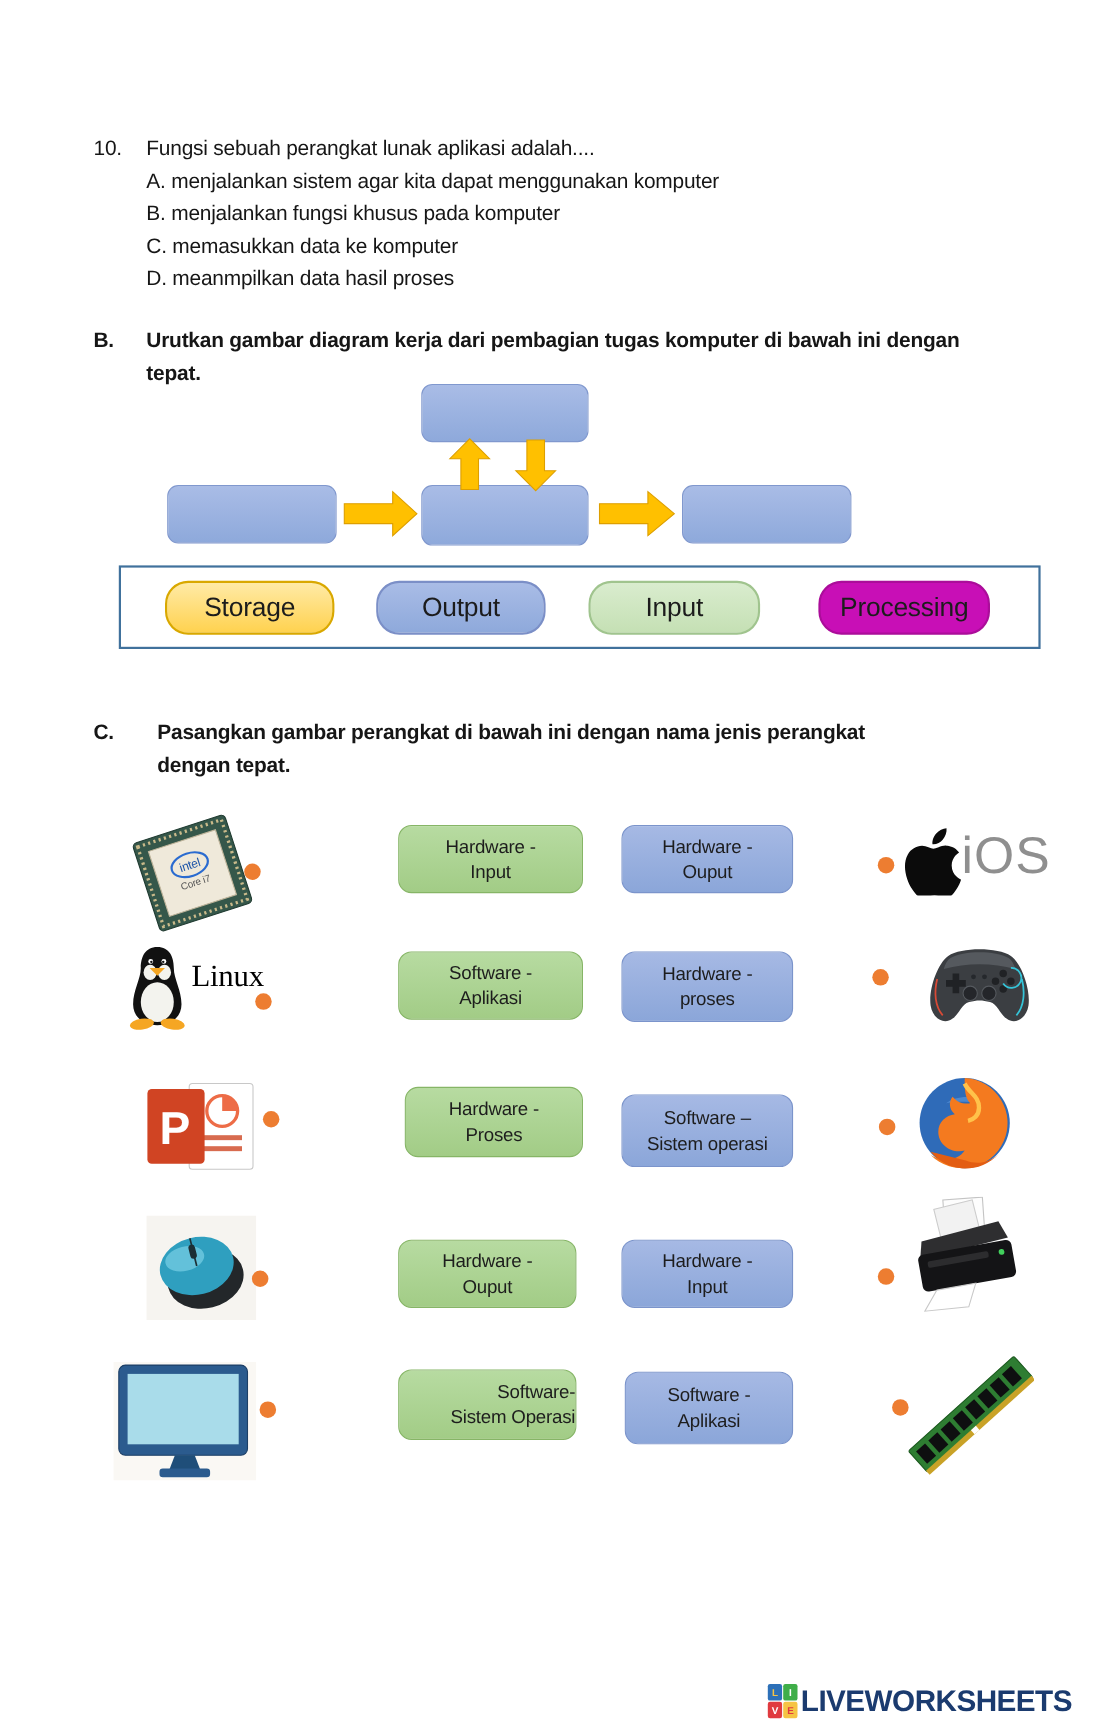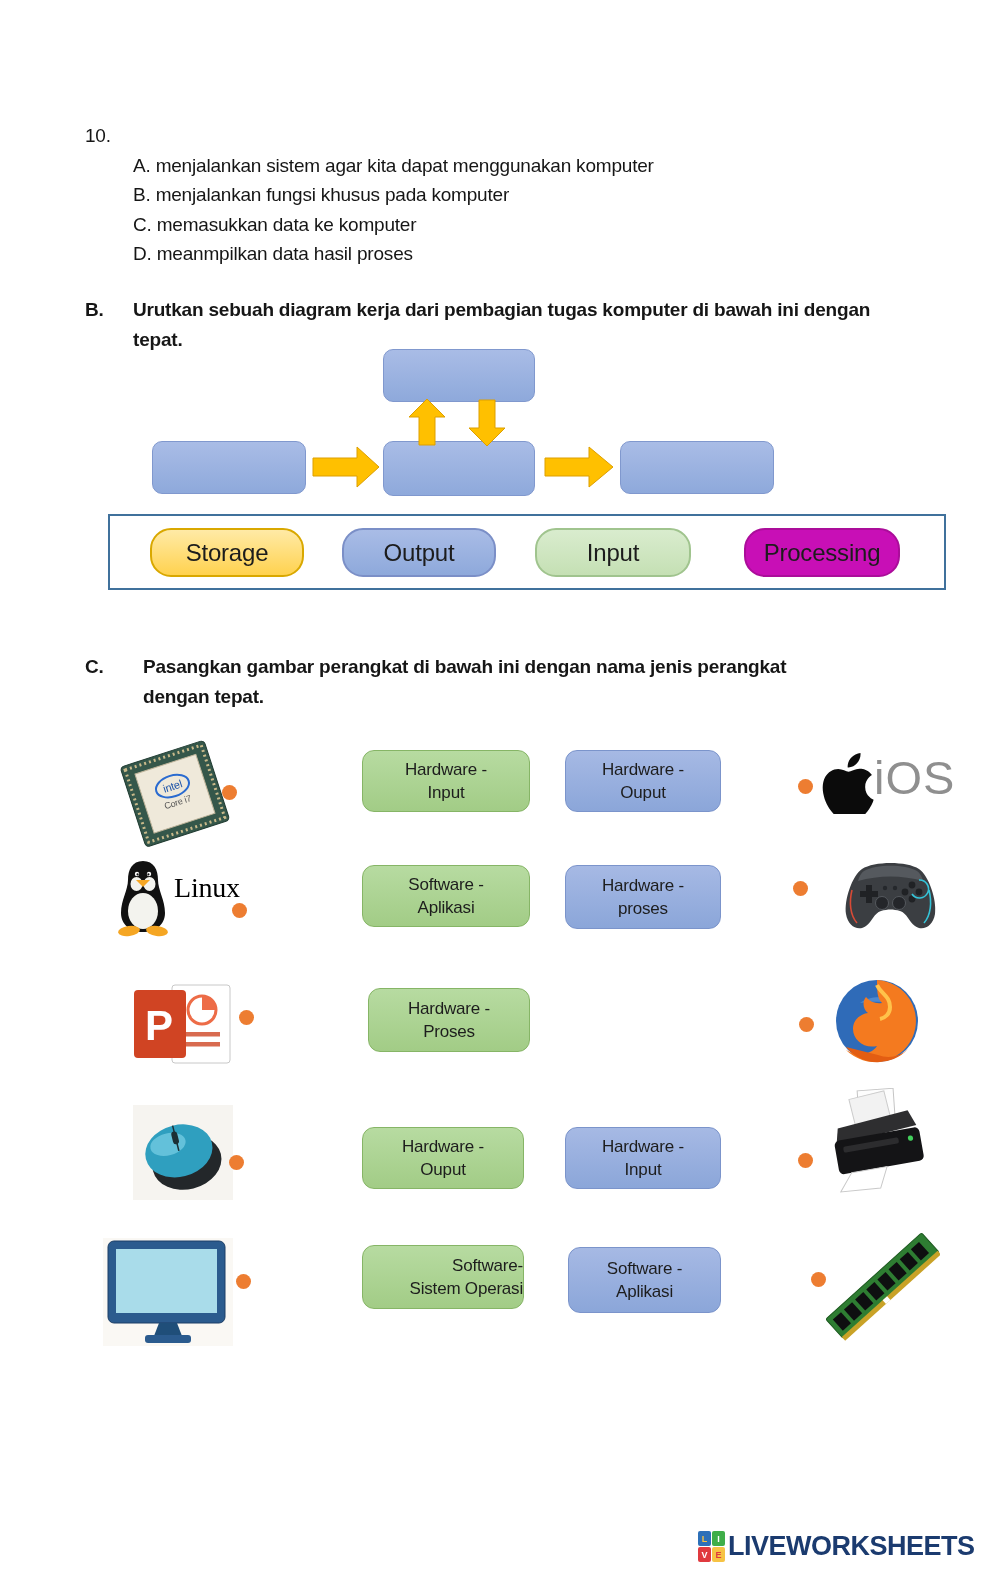--- a/index.html
+++ b/index.html
@@ -54,30 +54,31 @@
   .brand{font-size:27px;font-weight:700;color:#1b3b6f;letter-spacing:-0.5px;}
 </style>
 </head>
 <body>
 
 <div class="page">
 
   <div class="q10">
     <div class="qline">
       <span class="qno">10.</span>
+      <span>Fungsi sebuah perangkat lunak aplikasi adalah....</span>
     </div>
     <div class="opt">A. menjalankan sistem agar kita dapat menggunakan komputer</div>
     <div class="opt">B. menjalankan fungsi khusus pada komputer</div>
     <div class="opt">C. memasukkan data ke komputer</div>
     <div class="opt">D. meanmpilkan data hasil proses</div>
   </div>
 
   <div class="sec" style="top:295px;">
     <span class="secno">B.</span>
-    <div class="sectitle-b">Urutkan sebuah diagram kerja dari pembagian tugas komputer di bawah ini dengan tepat.</div>
+    <div class="sectitle-b">Urutkan gambar diagram kerja dari pembagian tugas komputer di bawah ini dengan tepat.</div>
   </div>
 
   <div class="dbox" style="left:383px;top:349px;width:150px;height:51px;"></div>
   <div class="dbox" style="left:152px;top:441px;width:152px;height:51px;"></div>
   <div class="dbox" style="left:383px;top:441px;width:150px;height:53px;"></div>
   <div class="dbox" style="left:620px;top:441px;width:152px;height:51px;"></div>
 
   <svg class="arrows" viewBox="0 0 520 105">
     <polygon points="269,52 269,24 259,24 277,6 295,24 285,24 285,52" fill="#FFC000" stroke="#dd9f00" stroke-width="1"></polygon>
     <polygon points="329,7 329,35 319,35 337,53 355,35 345,35 345,7" fill="#FFC000" stroke="#dd9f00" stroke-width="1"></polygon>
@@ -180,20 +181,24 @@
       <rect x="56" y="62" width="36" height="4.5" fill="#d86b4f"></rect>
       <rect x="6" y="10" width="52" height="68" rx="4" fill="#D04423"></rect>
       <text x="31" y="60" font-size="42" font-weight="bold" fill="#fff" text-anchor="middle" font-family="Liberation Sans, sans-serif">P</text>
     </svg>
   </div>
   <div class="dot" style="left:239px;top:1010px;"></div>
   <div class="mbox mgreen" style="left:368px;top:988px;width:162px;height:64px;">
     <span>Hardware -</span>
     <span>Proses</span>
   </div>
+  <div class="mbox mblue" style="left:565px;top:995px;width:156px;height:66px;">
+    <span>Software –</span>
+    <span>Sistem operasi</span>
+  </div>
   <div class="dot" style="left:799px;top:1017px;"></div>
   <div class="icon" style="left:832px;top:975px;width:90px;height:90px;">
     <svg viewBox="0 0 90 90">
       <circle cx="45" cy="46" r="41" fill="#2f6bb8"></circle>
       <path d="M28 28 C38 20 58 20 70 30 C56 26 40 26 28 28 Z" fill="#4d88cf"></path>
       <path d="M45 5 a41 41 0 1 1 -31 70 c11 7 25 5 31 -4 c-13 3 -24 -6 -24 -17 c0 -9 7 -15 15 -16 c-5 -4 -6 -11 -2 -16 c4 5 10 7 16 6 c-5 -5 -5 -13 -5 -23 z" fill="#f47a1f"></path>
       <path d="M45 10 c4 9 13 11 13 22 c0 7 -5 11 -10 12" stroke="#ffc24a" fill="none" stroke-width="4"></path>
       <path d="M14 72 a41 41 0 0 0 62 2 c-8 8 -20 10 -30 6 z" fill="#e35d12"></path>
     </svg>
   </div>

